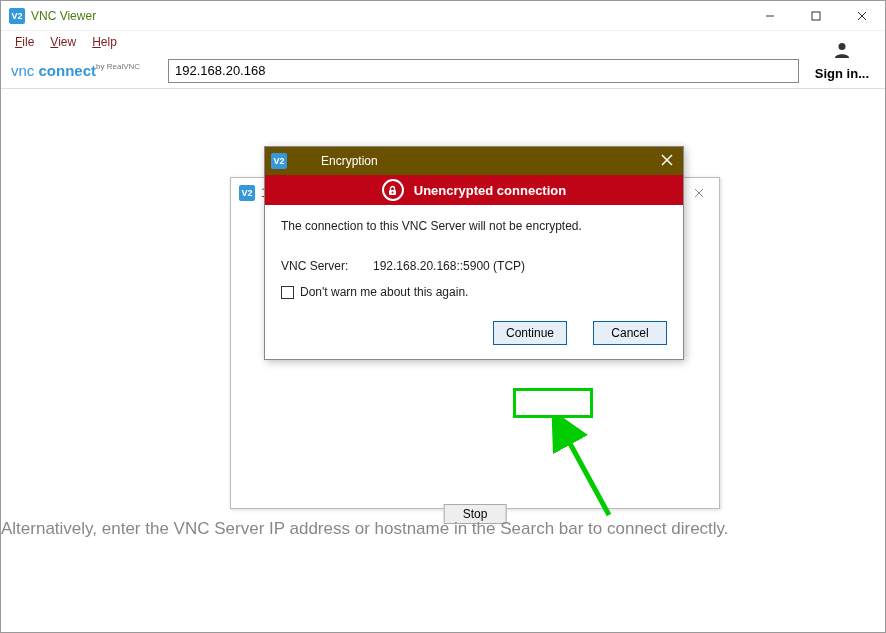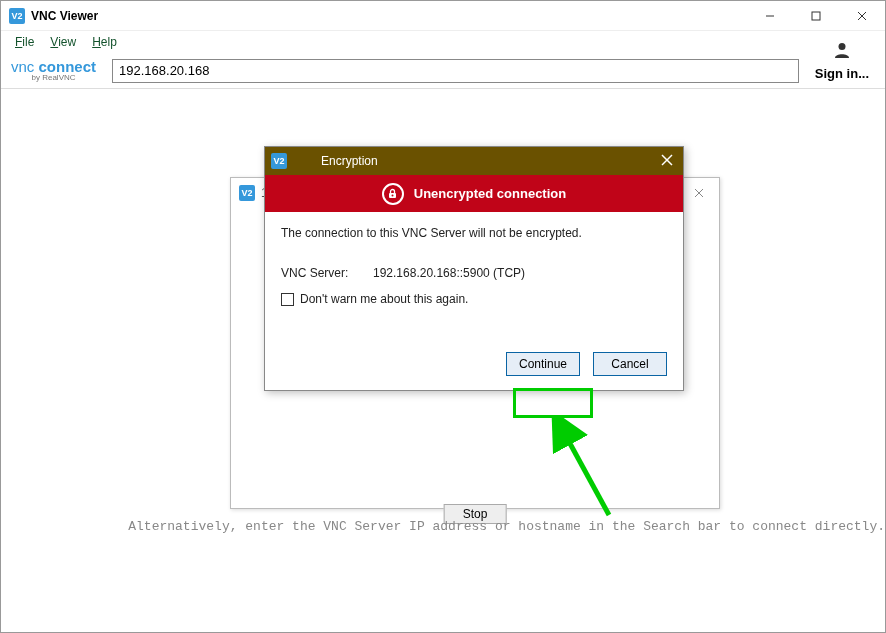--- a/index.html
+++ b/index.html
@@ -1,59 +1,59 @@
 <!DOCTYPE html>
 <html><head>
   <meta charset="utf-8">
   <style>
     * { box-sizing: border-box; margin: 0; padding: 0; }
     body { font-family: "Segoe UI", Tahoma, sans-serif; font-size: 12px; background: #fff; }
     .window { width: 886px; height: 633px; border: 1px solid #999; position: relative; background: #fff; }
     .titlebar { height: 30px; display: flex; align-items: center; padding: 0 0 0 8px; background: #fff; border-bottom: 1px solid #eee; }
     .titlebar .app-icon { width: 16px; height: 16px; background: #3598db; color: #fff; font-size: 9px; font-weight: bold; display: flex; align-items: center; justify-content: center; border-radius: 2px; margin-right: 6px; }
-    .titlebar .title { flex: 1; font-size: 12px; color: #000000; font-weight: bold; }
+    .titlebar .title { flex: 1; font-size: 12px; color: #4d7c0f; }
     .titlebar .win-controls { display: flex; }
     .titlebar .win-btn { width: 46px; height: 30px; display: flex; align-items: center; justify-content: center; color: #333; font-size: 12px; }
     .menubar { height: 22px; display: flex; align-items: center; padding: 0 6px; background: #fff; }
-    .menubar .menu-item { padding: 2px 8px; font-size: 12px; color: #14532d; }
+    .menubar .menu-item { padding: 2px 8px; font-size: 12px; color: #7f1d1d; }
     .menubar .menu-item span.ul { text-decoration: underline; }
     .toolbar { height: 36px; display: flex; align-items: center; padding: 0 10px; gap: 10px; border-bottom: 1px solid #ddd; }
-    .brand { display: flex; flex-direction: column; line-height: 1; margin-right: 6px; }
+    .brand { display: flex; flex-direction: row; line-height: 1; margin-right: 18px; }
     .brand .line1 { color: #3598db; font-size: 15px; font-weight: 300; }
     .brand .line1 b { font-weight: 700; }
     .brand .line2 { color: #777; font-size: 8px; text-align: center; }
     .addr-input { flex: 1; height: 24px; border: 1px solid #888; padding: 0 6px; font-size: 13px; }
     .signin { display: flex; align-items: center; gap: 6px; padding: 0 6px; font-size: 13px; font-weight: 600; flex-direction: column; }
     .signin .user-icon { width: 20px; height: 20px; }
     .content { position: relative; width: 100%; height: calc(100% - 90px); background: #fff; }
-    .hint { position: absolute; left: 0; right: 0; top: 430px; text-align: right; color: #888; font-size: 13px; font-family: Liberation Mono, monospace; }
+    .hint { position: absolute; left: 0; right: 0; top: 430px; text-align: left; color: #888; font-size: 17px; }
 
     .subwin { position: absolute; left: 229px; top: 88px; width: 490px; border: 1px solid #bbb; background: #fff; box-shadow: 1px 1px 4px rgba(0,0,0,0.15); }
     .subwin .titlebar2 { height: 30px; display: flex; align-items: center; padding: 0 0 0 8px; background: #fff; }
     .titlebar2 .app-icon { width: 16px; height: 16px; background: #3598db; color: #fff; font-size: 9px; font-weight: bold; display: flex; align-items: center; justify-content: center; border-radius: 2px; margin-right: 6px; }
     .titlebar2 .title { flex: 1; font-size: 12px; color: #555; }
     .titlebar2 .win-btn { width: 40px; height: 30px; display: flex; align-items: center; justify-content: center; color: #777; font-size: 12px; }
     .subwin-body { height: 300px; position: relative; }
     .stop-btn { position: absolute; left: 50%; top: 296px; transform: translateX(-50%); padding: 2px 18px; border: 1px solid #aaa; background: #eee; font-size: 12px; }
 
     .dialog { position: absolute; left: 263px; top: 145px; width: 420px; border: 1px solid #888; background: #fff; box-shadow: 2px 2px 8px rgba(0,0,0,0.25); }
     .dialog-title { height: 28px; background: #6a5100; color: #fff; display: flex; align-items: center; padding: 0 0 0 6px; }
     .dialog-title .app-icon { width: 16px; height: 16px; background: #3598db; color: #fff; font-size: 9px; font-weight: bold; display: flex; align-items: center; justify-content: center; border-radius: 2px; margin-right: 6px; }
     .dialog-title .title { flex: 1; font-size: 12px; margin-left: 28px; }
     .dialog-title .close { width: 32px; text-align: center; font-size: 14px; color: #fff; }
-    .dialog-banner { background: #c00418; color: #fff; height: 37px; display: flex; align-items: center; justify-content: center; gap: 10px; font-weight: bold; font-size: 13px; }
+    .dialog-banner { background: #c00418; color: #fff; height: 30px; display: flex; align-items: center; justify-content: center; gap: 10px; font-weight: bold; font-size: 13px; }
     .lock-circ { width: 22px; height: 22px; border: 2px solid #fff; border-radius: 50%; display: flex; align-items: center; justify-content: center; }
     .dialog-body { padding: 14px 16px; font-size: 12px; color: #222; }
     .dialog-body .heading { font-weight: normal; margin-bottom: 26px; }
     .dialog-body .row { display: flex; margin-bottom: 12px; }
     .dialog-body .row .lbl { width: 92px; }
     .dialog-body .desc { line-height: 1.4; margin-bottom: 14px; }
-    .dialog-body .chk { display: flex; align-items: center; gap: 6px; margin-bottom: 32px; }
+    .dialog-body .chk { display: flex; align-items: center; gap: 6px; margin-bottom: 8px; }
     .dialog-body .chk .box { width: 13px; height: 13px; border: 1px solid #333; }
-    .dialog-buttons { display: flex; justify-content: flex-end; gap: 13px; padding: 0 16px 14px; }
+    .dialog-buttons { display: flex; justify-content: flex-end; gap: 26px; padding: 0 16px 14px; }
     .dlg-btn { min-width: 74px; height: 24px; border: 1px solid #0a64a4; background: #e6eef7; font-size: 12px; color: #000; }
     .dlg-btn.primary { border: 1px solid #0a64a4; background: #e6eef7; }
     .highlight-box { position: absolute; border: 3px solid #0c0; pointer-events: none; }
 
     .arrow { position: absolute; pointer-events: none; }
   </style>
 </head>
 <body>
 
 <div class="window">

